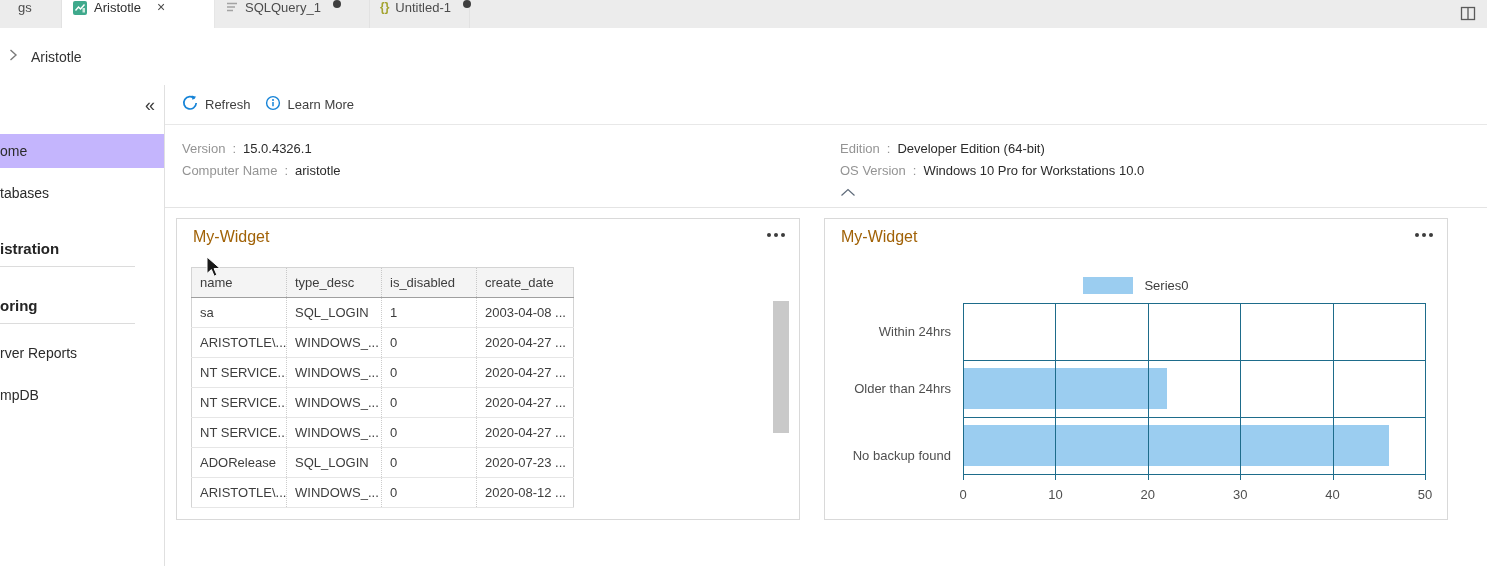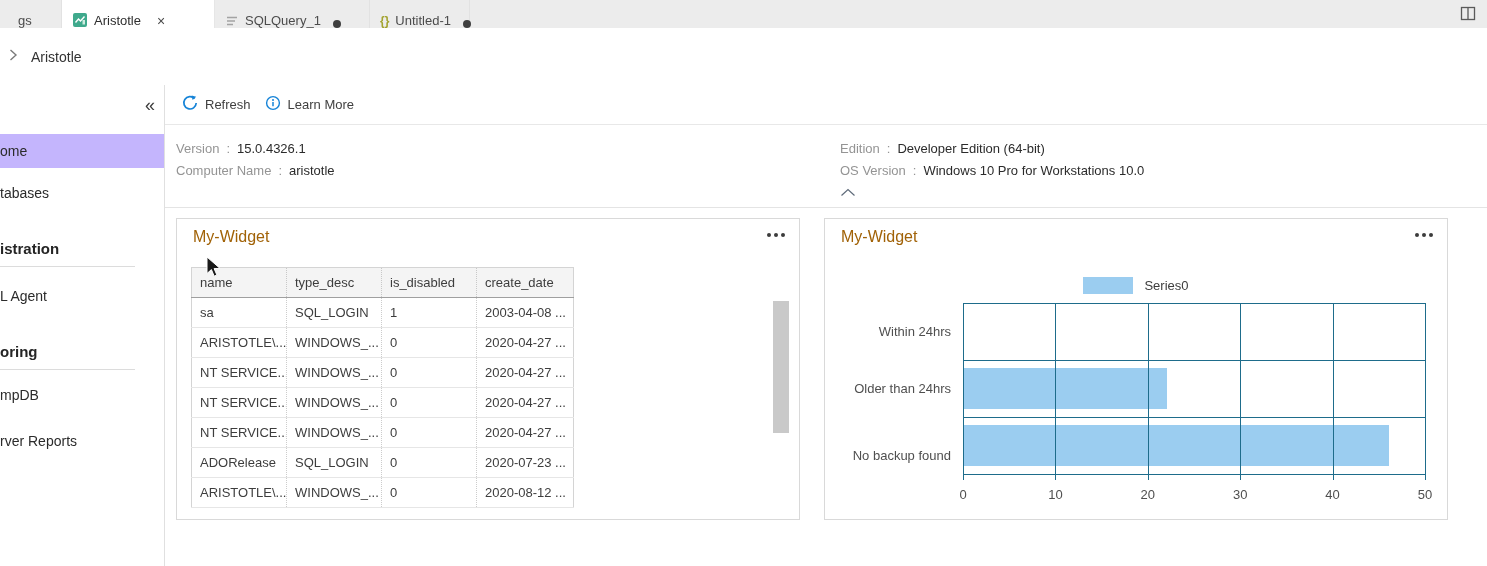--- a/index.html
+++ b/index.html
@@ -3,21 +3,21 @@
 <meta charset="utf-8">
 <style>
   html,body{margin:0;padding:0}
   body{
     width:1487px;height:566px;overflow:hidden;position:relative;
     background:#fff;font-family:"Liberation Sans",sans-serif;
     -webkit-font-smoothing:antialiased;color:#333;
   }
   
   .tabbar{height:28px;background:#ececec;display:flex;align-items:stretch;position:relative}
-  .tab{display:flex;align-items:flex-end;gap:6px;padding:0 10px;font-size:13px;color:#4c4c4c;
+  .tab{display:flex;align-items:flex-start;gap:6px;padding:0 10px;font-size:13px;color:#4c4c4c;
        border-right:1px solid #e2e2e2;white-space:nowrap;box-sizing:border-box}
   .tab.active{background:#fff;color:#2e2e2e;border-right:1px solid #e6e6e6}
   .tab .close{margin-left:10px;font-size:14px;color:#4a4a4a;line-height:1}
   .dirty{width:8px;height:8px;border-radius:50%;background:#3f3f3f;margin-left:6px;flex:none}
   .tab-icon{display:inline-flex;align-items:center;flex:none}
   .braces-glyph{color:#a3a32f;font-weight:bold;font-size:12px}
   .split-btn{position:absolute;right:10px;top:5px}
   
   .crumbrow{height:57px;display:flex;align-items:center;padding-left:9px;background:#fff}
   .crumb-label{font-size:14px;color:#333;margin-left:13px}
@@ -31,21 +31,21 @@
   .nav-header{height:34px;line-height:34px;font-weight:bold;font-size:15px;color:#252525;white-space:nowrap}
   .nav-sep{border-bottom:1px solid #dcdcdc;width:135px}
   .mt8{margin-top:8px}.mt12{margin-top:12px}.mt22{margin-top:22px}
   
   .content{flex:1;position:relative}
   .toolbar{height:40px;display:flex;align-items:center;gap:14px;padding-left:17px;
            border-bottom:1px solid #e8e8e8;box-sizing:border-box}
   .tbtn{display:flex;align-items:center;gap:7px;font-size:13px;color:#3f3f3f;cursor:default}
   .props{position:relative;height:83px;border-bottom:1px solid #e4e4e4;font-size:13px;box-sizing:border-box}
   .pcol{position:absolute;top:13px}
-  .pcol.left{left:11px}.pcol.right{left:675px}
+  .pcol.left{left:17px}.pcol.right{left:675px}
   .prow{height:22px;line-height:22px;white-space:nowrap}
   .plabel{color:#949494}
   .psep{color:#949494;margin:0 7px}
   .pvalue{color:#2b2b2b}
   .pcollapse{position:absolute;left:675px;top:60px}
   
   .widgets{position:absolute;top:133px;left:11px;display:flex;gap:24px}
   .widget{width:624px;height:302px;border:1px solid #d9d9d9;background:#fff;position:relative;box-sizing:border-box}
   .wtitle{position:absolute;left:16px;top:9px;font-size:16px;font-weight:400;color:#a16207}
   .wmenu{position:absolute;right:14px;top:14px;display:flex;gap:3px}
@@ -130,25 +130,24 @@
 
 <div class="main">
 
   <div class="sidebar">
     <div class="collapse-btn">«</div>
     <div class="nav">
       <div class="nav-item sel">ome</div>
       <div class="nav-item mt8">tabases</div>
       <div class="nav-header mt22">istration</div>
       <div class="nav-sep"></div>
-      <div class="nav-item mt12">L Agent</div>
       <div class="nav-header mt22">oring</div>
       <div class="nav-sep"></div>
+      <div class="nav-item mt12">rver Reports</div>
       <div class="nav-item mt8">mpDB</div>
-      <div class="nav-item mt12">rver Reports</div>
     </div>
   </div>
 
   <div class="content">
 
     <div class="toolbar">
       <div class="tbtn">
         <span>
           <svg width="16" height="16">
               <path d="M12.6 3.6 A6.2 6.2 0 1 0 14.2 8" fill="none" stroke="#1583d7" stroke-width="1.7"></path>

